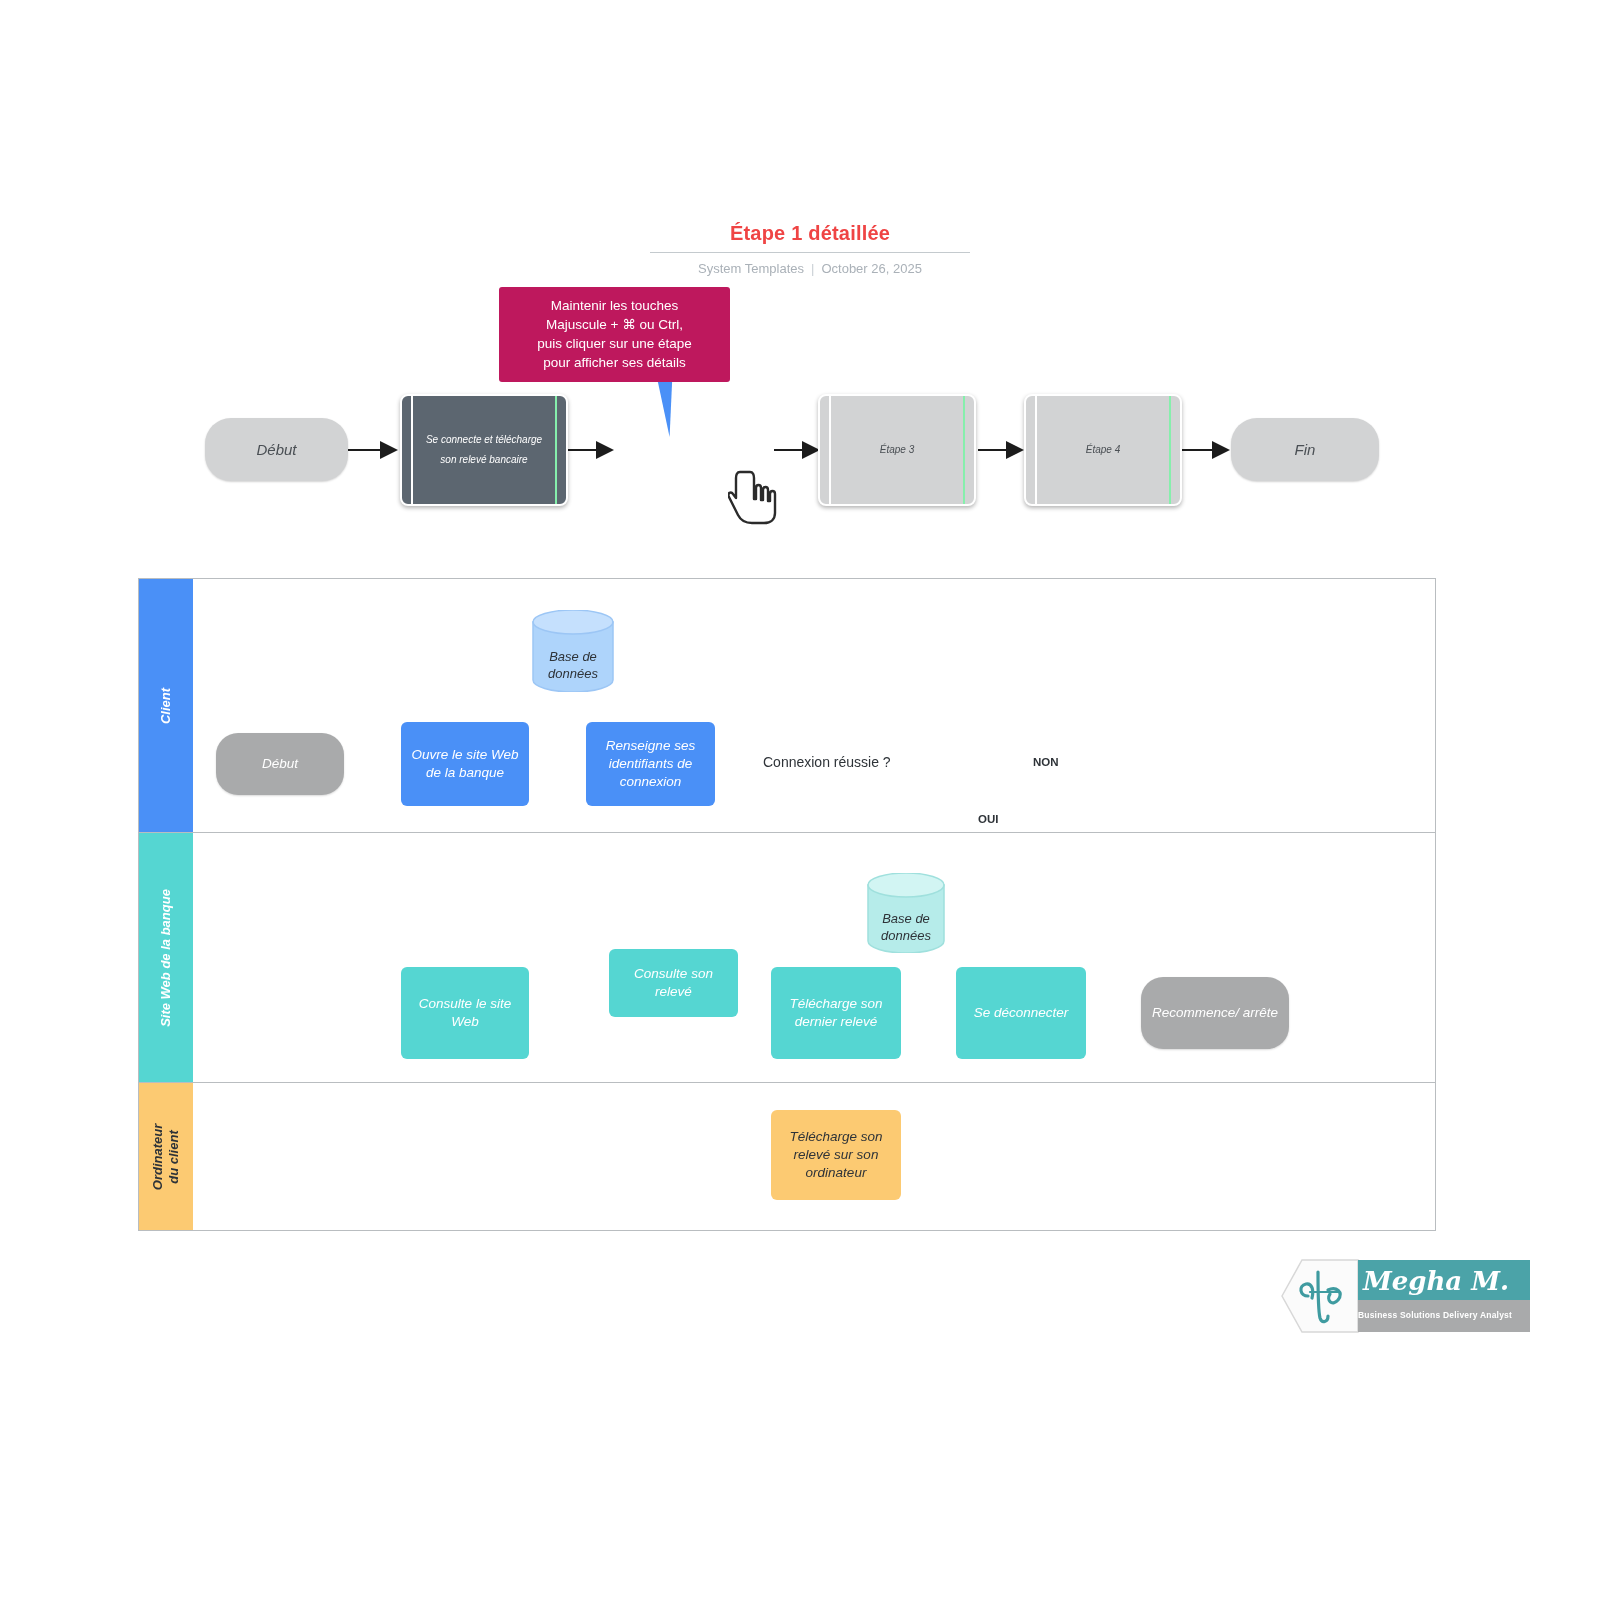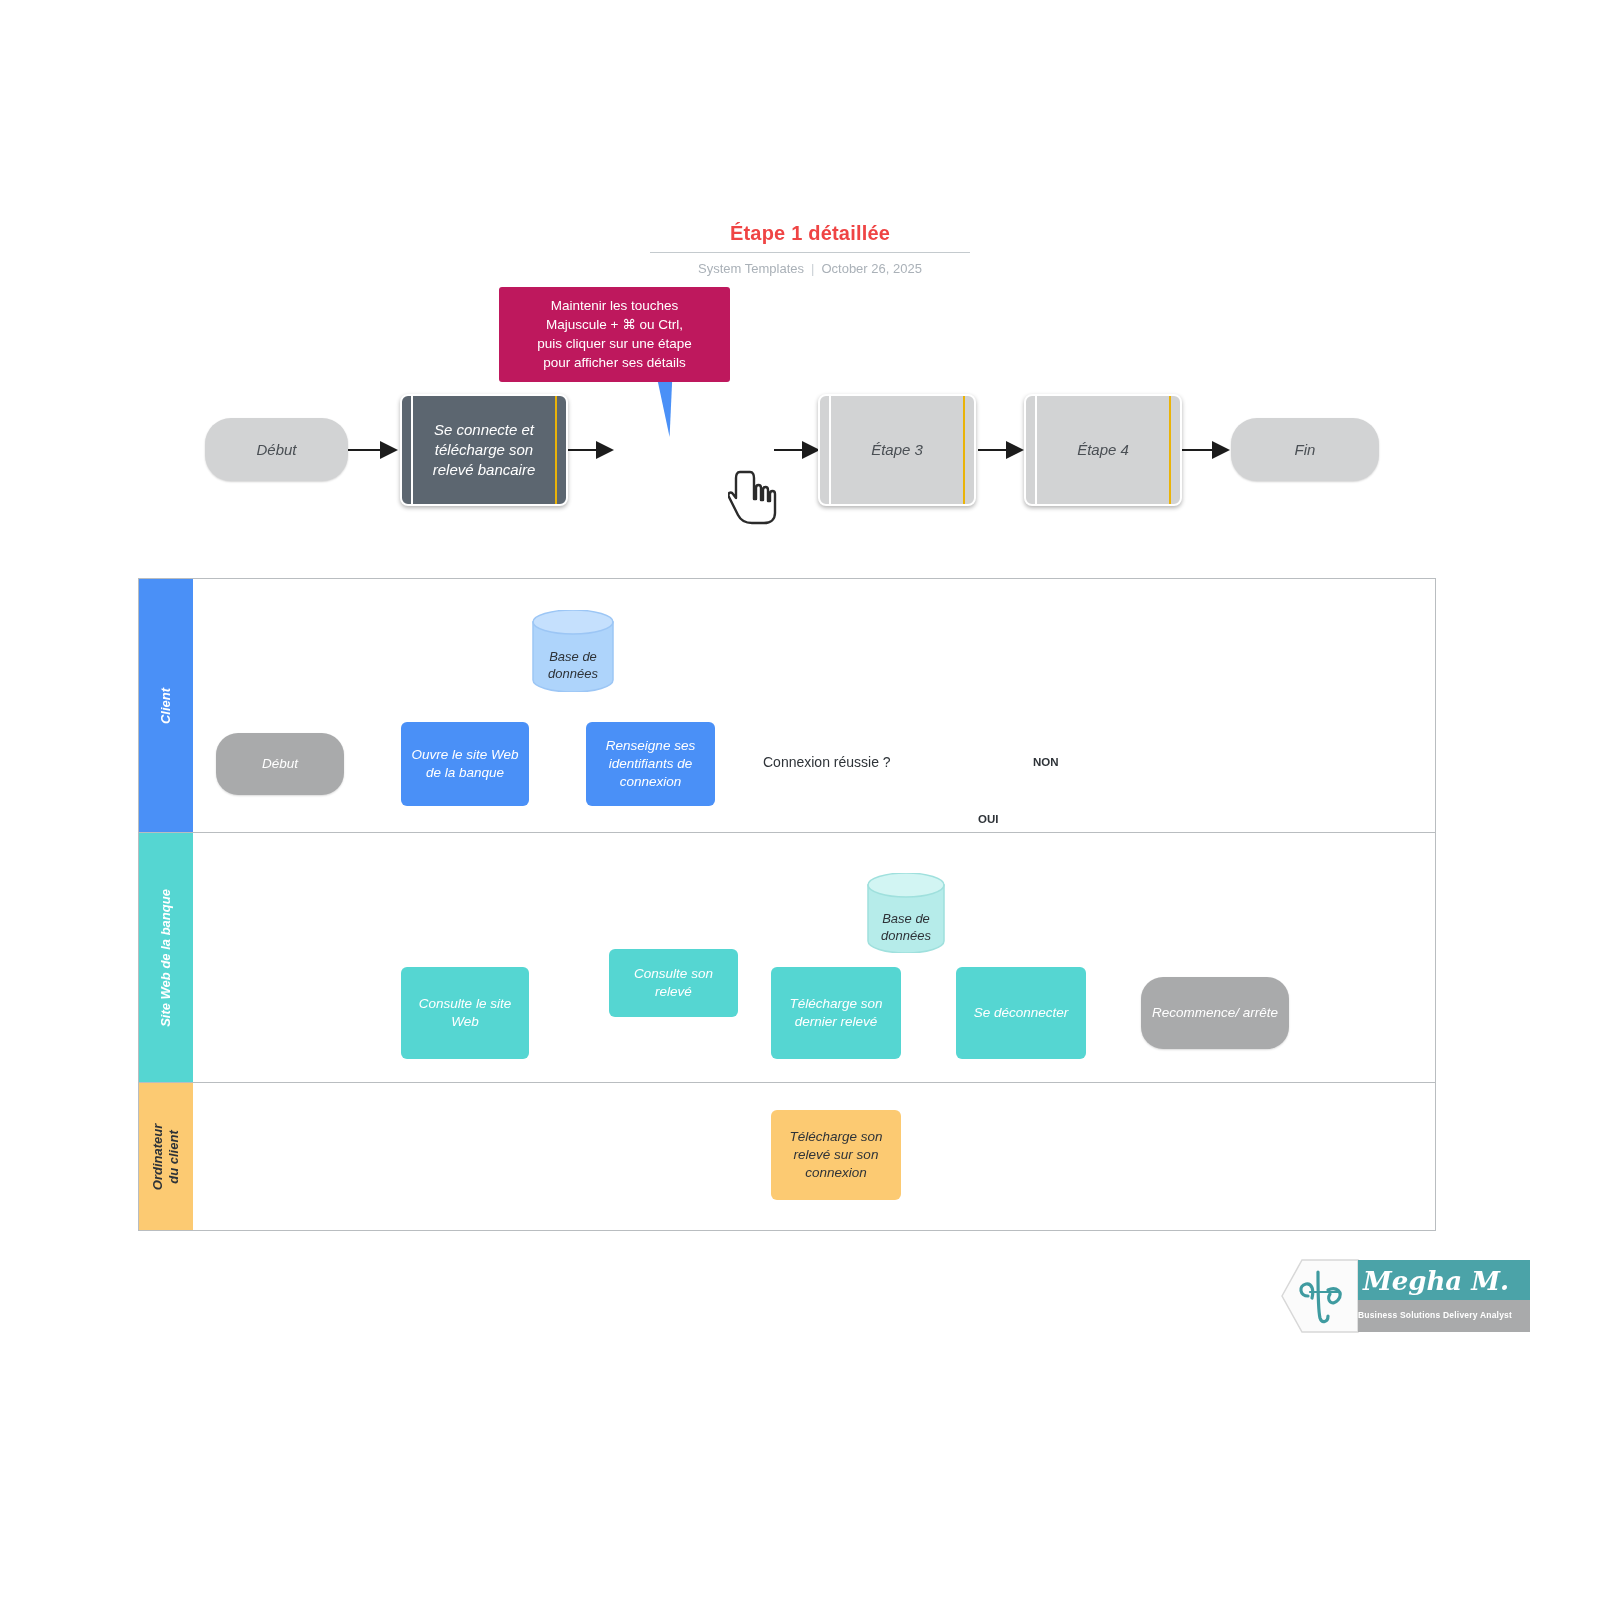--- a/index.html
+++ b/index.html
@@ -44,23 +44,23 @@
     font-style:italic;font-size:15px;color:#4a4f54;
     box-shadow:0 1px 2px rgba(0,0,0,.18);
   }
   .pdp{ 
     position:absolute;background:#d2d3d4;border-radius:8px;
     box-shadow:0 2px 4px rgba(0,0,0,.30);
     box-sizing:border-box;border:2px solid #ffffff;
   }
   .pdp .inner{
     position:absolute;left:9px;right:9px;top:0;bottom:0;
-    border-left:2px solid #ffffff;border-right:2px solid #eab308;
-    display:flex;align-items:center;justify-content:center;
-    font-style:italic;font-size:15px;color:#4a4f54;text-align:center;
+    border-left:2px solid #ffffff;border-right:2px solid #86efac;
+    display:flex;align-items:center;justify-content:center;
+    font-style:italic;font-size:10px;color:#4a4f54;text-align:center;
     line-height:20px;padding:0 12px;box-sizing:border-box;
   }
   .pdp.dark{background:#5c6670;}
   .pdp.dark .inner{color:#ffffff;}
 
   
   .pool{
     position:absolute;left:138px;top:578px;width:1298px;height:653px;
     border:1px solid #b9bdc0;background:#ffffff;box-sizing:border-box;
   }
@@ -274,21 +274,21 @@
 
   <div class="db" style="left:866px;top:873px;width:80px;height:80px;">
     <svg width="80" height="80" viewBox="0 0 80 80" style="position:absolute;left:0;top:0;">
       <path d="M2,12 L2,68 A38,12 0 0 0 78,68 L78,12 Z" fill="#b6ecea" stroke="#9fe0dd" stroke-width="1.5"></path>
       <ellipse cx="40" cy="12" rx="38" ry="12" fill="#d2f5f3" stroke="#9fe0dd" stroke-width="1.5"></ellipse>
     </svg>
     <div class="lbl" style="padding-top:14px;">Base de données</div>
   </div>
 
   <div class="node orange" style="left:771px;top:1110px;width:130px;height:90px;">
-    <span>Télécharge son relevé sur son connexion</span>
+    <span>Télécharge son relevé sur son ordinateur</span>
   </div>
 
   <div class="logo">
     <svg width="268" height="88" viewBox="0 0 268 88" style="position:absolute;left:0;top:0;">
 
       <polygon points="20,44 40,8 268,8 268,80 40,80" fill="#f2f2f2"></polygon>
       <polygon points="20,44 40,8 96,8 96,80 40,80" fill="#fbfbfb" stroke="#d8d8d8" stroke-width="1.5"></polygon>
       <rect x="96" y="8" width="172" height="40" fill="#4ba3a8"></rect>
       <rect x="96" y="48" width="172" height="32" fill="#a9aaab"></rect>
 

